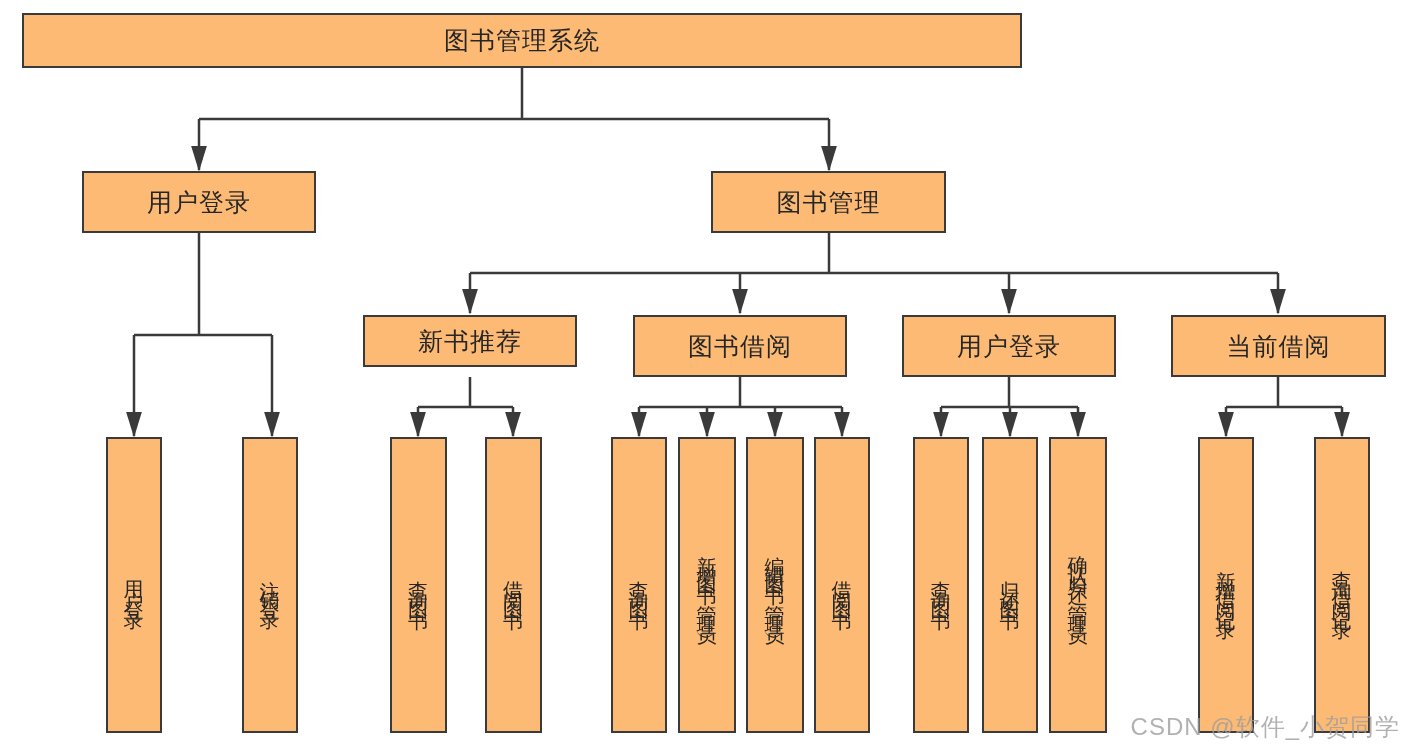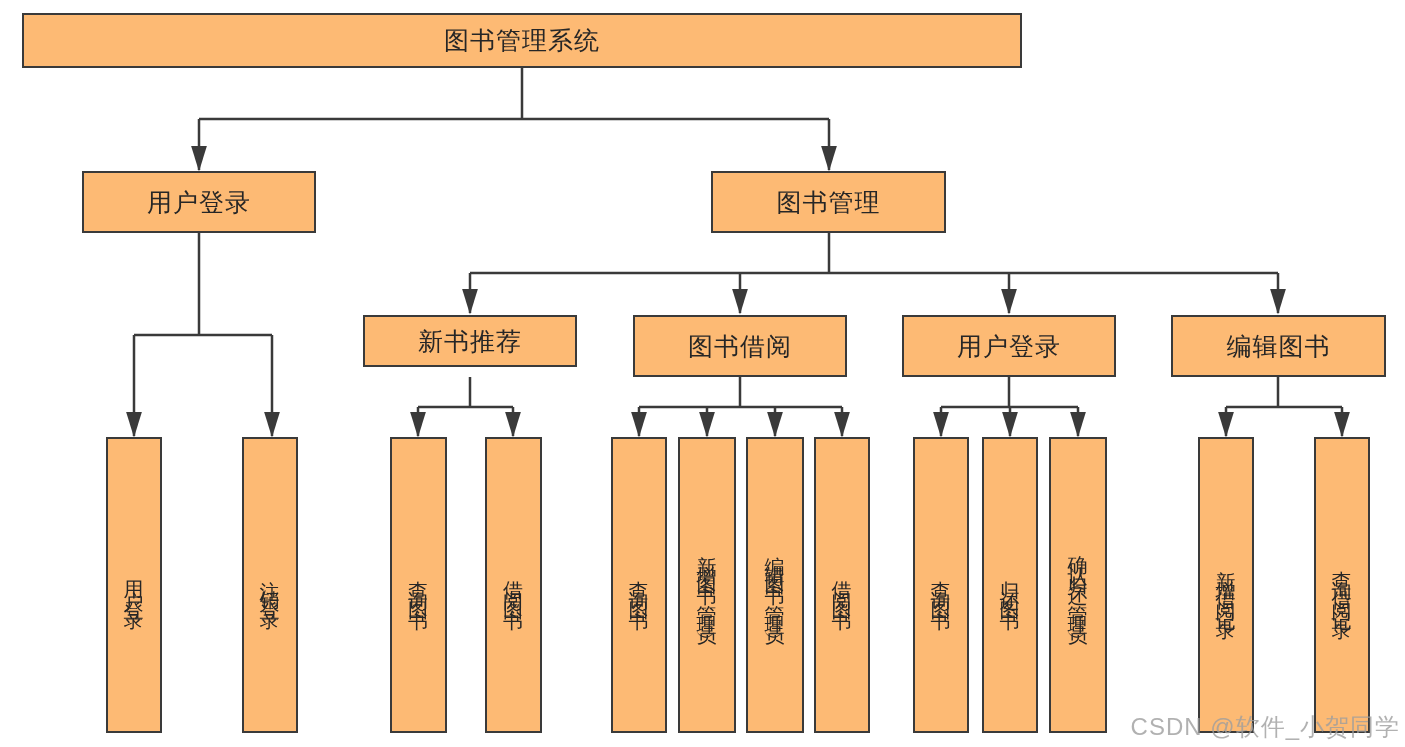--- a/index.html
+++ b/index.html
@@ -88,21 +88,21 @@
   <div class="node" style="left:363px;top:315px;width:214px;height:52px;">
     <span class="hlabel">新书推荐</span>
   </div>
   <div class="node" style="left:633px;top:315px;width:214px;height:62px;">
     <span class="hlabel">图书借阅</span>
   </div>
   <div class="node" style="left:902px;top:315px;width:214px;height:62px;">
     <span class="hlabel">用户登录</span>
   </div>
   <div class="node" style="left:1171px;top:315px;width:215px;height:62px;">
-    <span class="hlabel">编辑图书</span>
+    <span class="hlabel">当前借阅</span>
   </div>
 
   <div class="node" style="left:106px;top:437px;width:56px;height:296px;">
     <span class="vlabel">用户登录</span>
   </div>
   <div class="node" style="left:242px;top:437px;width:56px;height:296px;">
     <span class="vlabel">注销登录</span>
   </div>
 
   <div class="node" style="left:390px;top:437px;width:57px;height:296px;">

